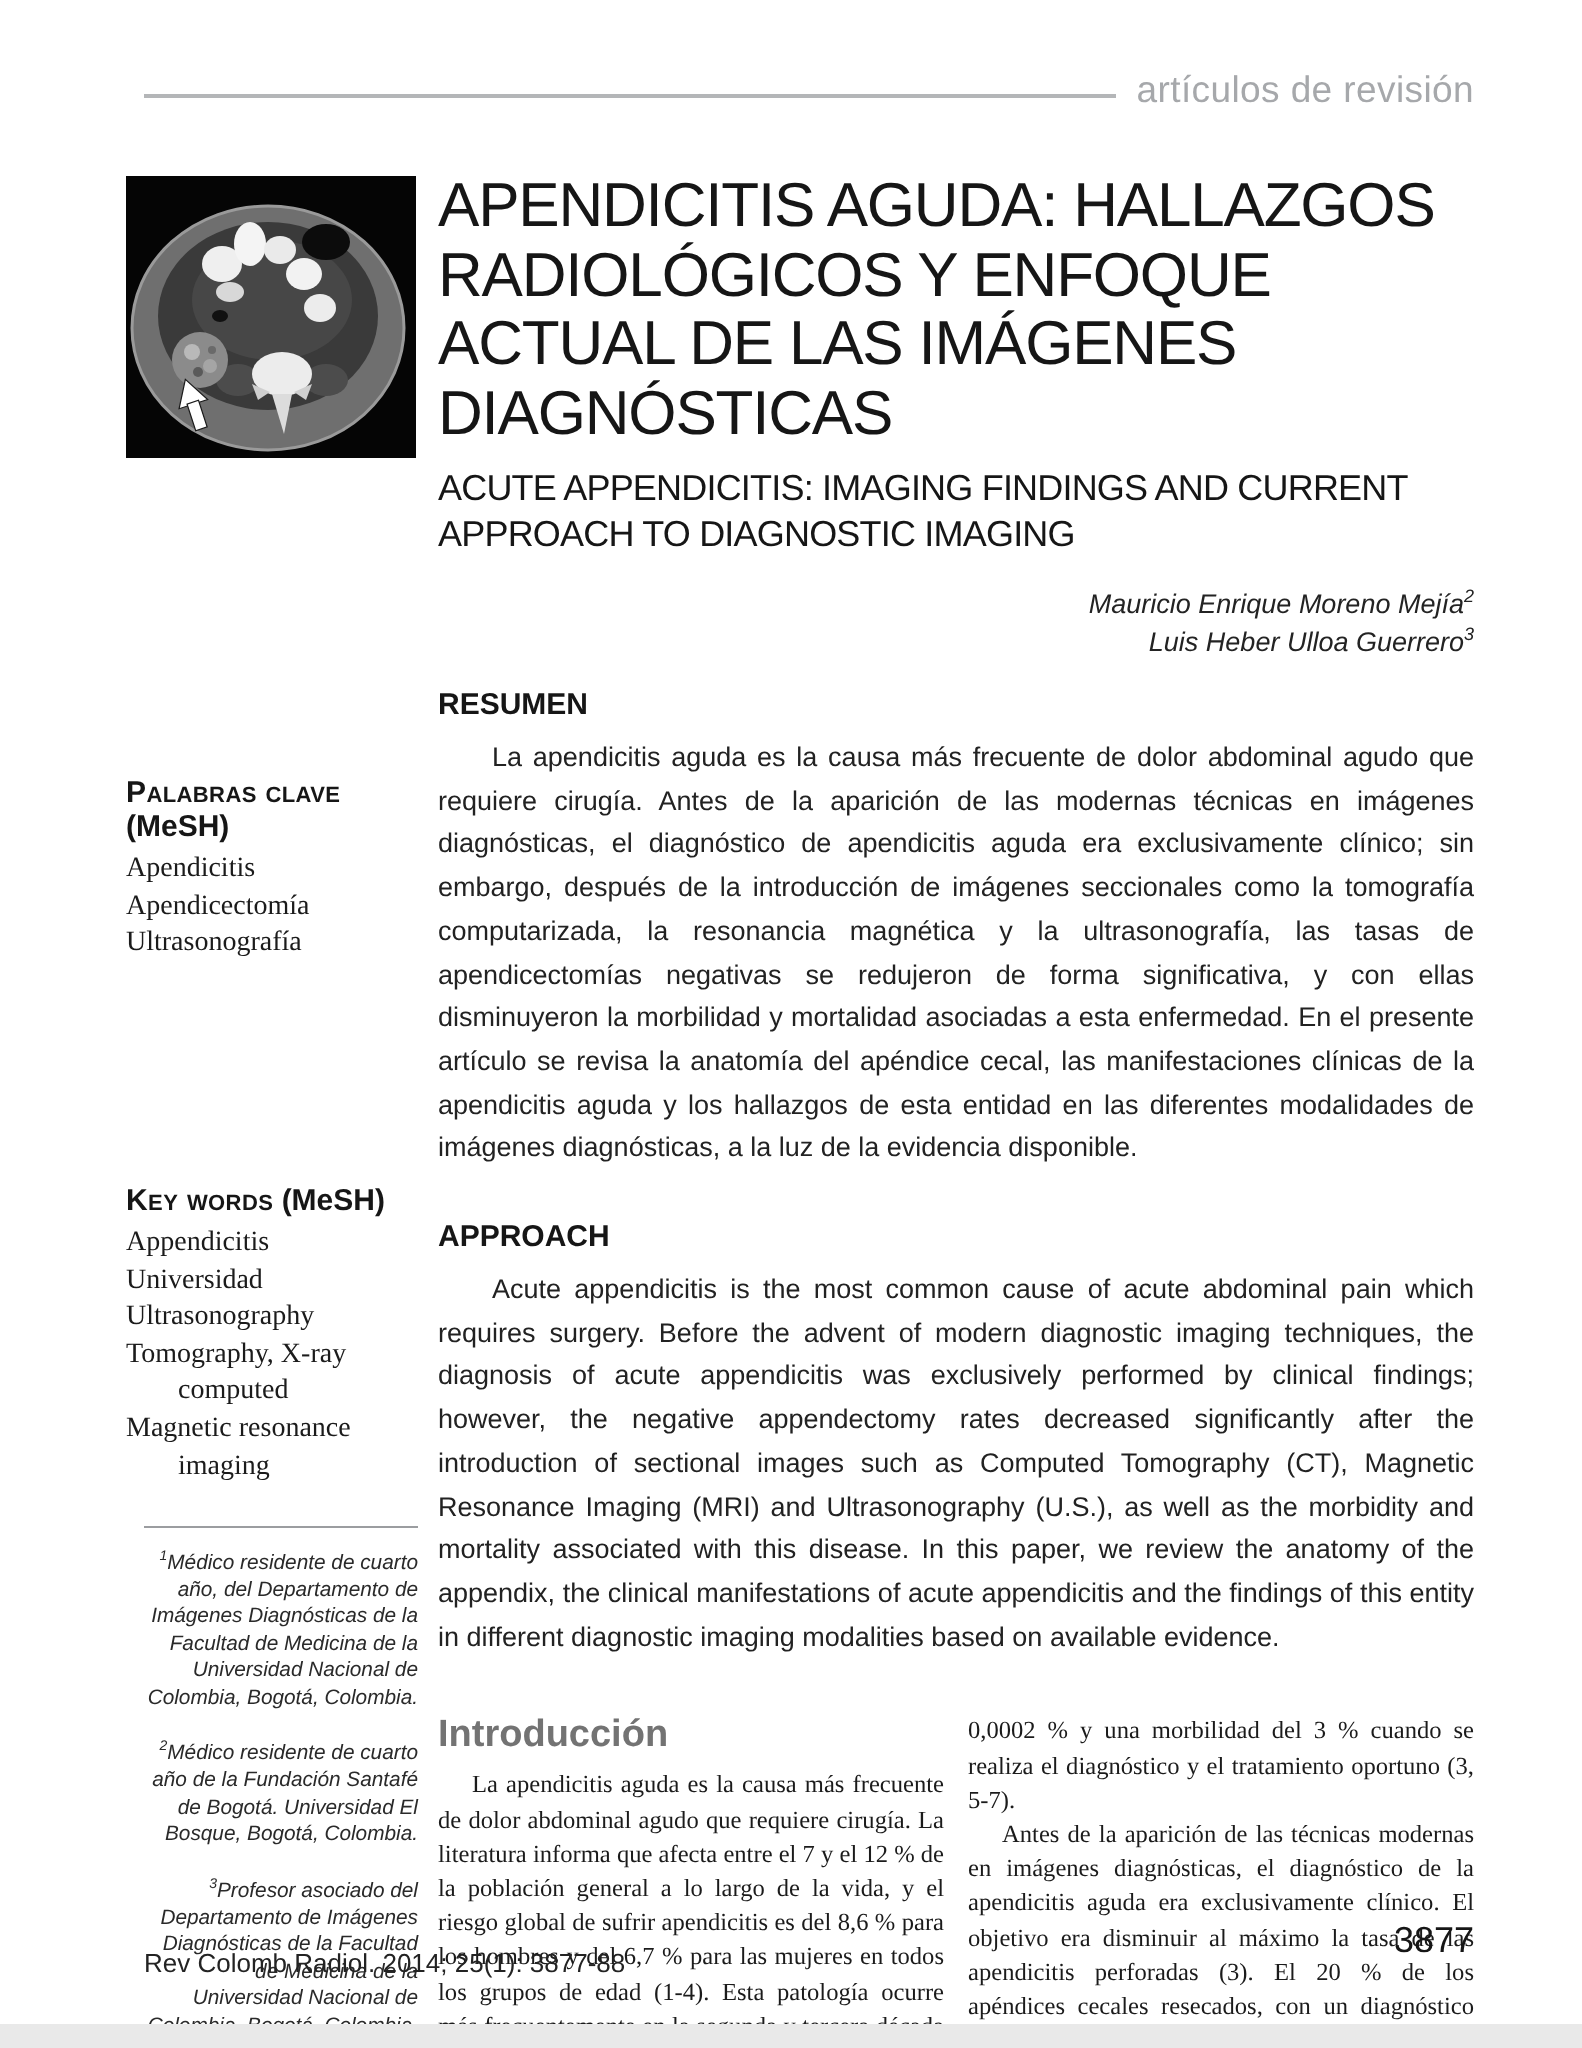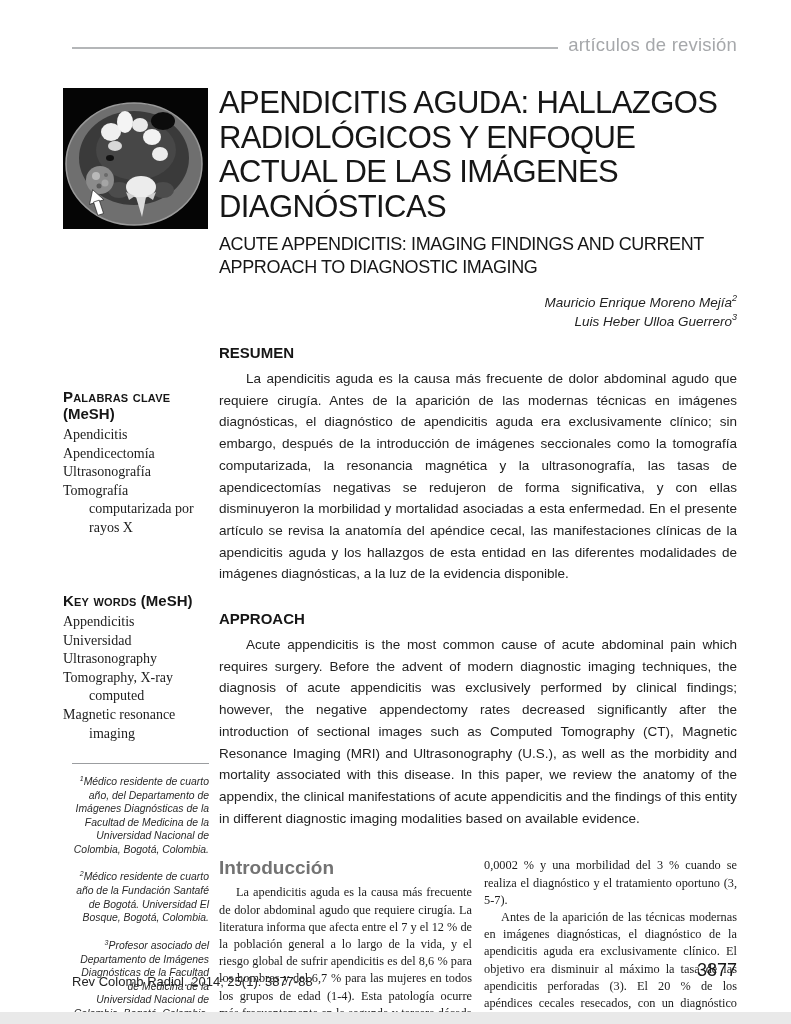--- a/index.html
+++ b/index.html
@@ -146,21 +146,20 @@
       </div>
     </section>
   </main>
 
   <aside class="kw-block palabras">
     <h3 class="kw-head"><span class="sc">Palabras clave</span> <span>(MeSH)</span></h3>
     <ul class="kw-list">
       <li>Apendicitis</li>
       <li>Apendicectomía</li>
       <li>Ultrasonografía</li>
-      <li>Tomografía computarizada por rayos X</li>
     </ul>
   </aside>
 
   <aside class="kw-block keywords">
     <h3 class="kw-head"><span class="sc">Key words</span> <span>(MeSH)</span></h3>
     <ul class="kw-list">
       <li>Appendicitis</li>
       <li>Universidad</li>
       <li>Ultrasonography</li>
       <li>Tomography, X-ray computed</li>

